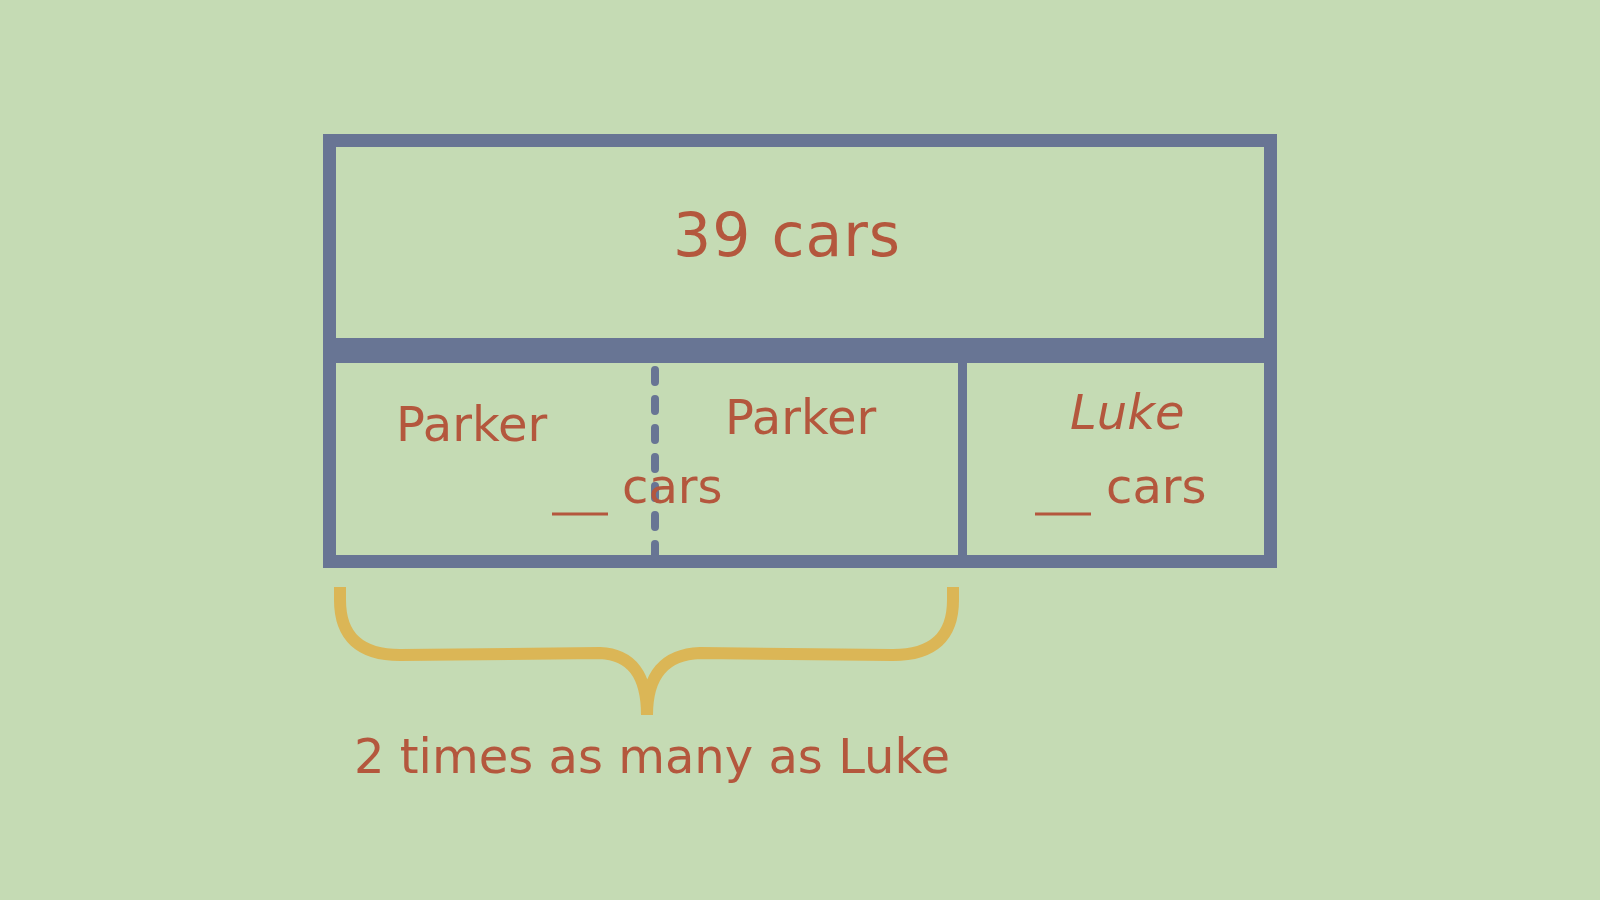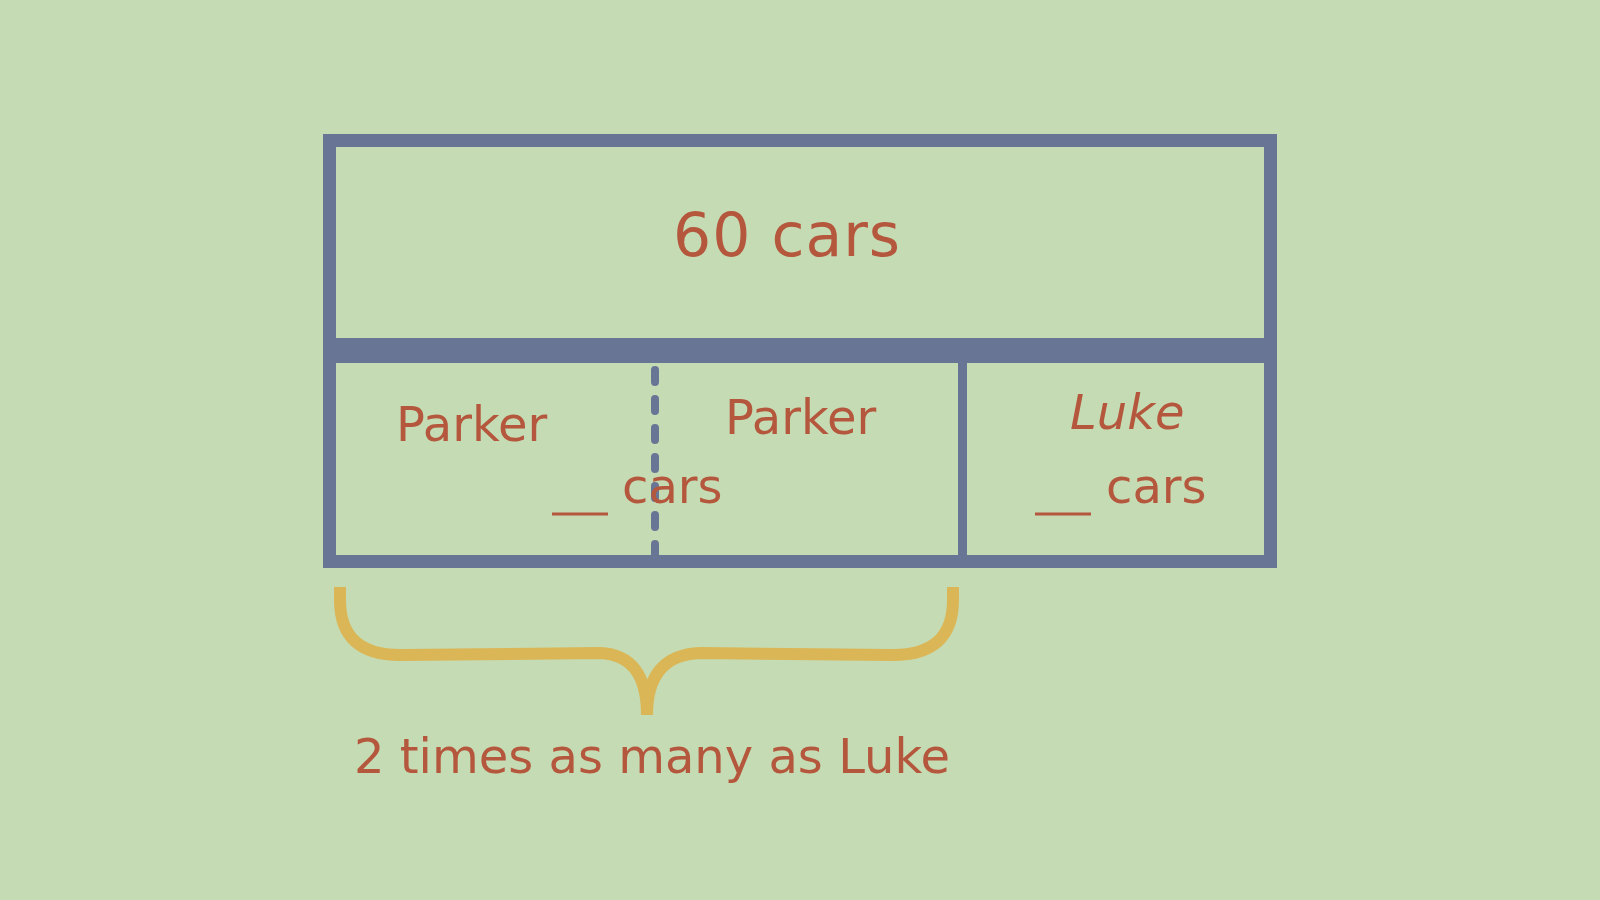--- a/index.html
+++ b/index.html
@@ -22,21 +22,21 @@
 
   <line x1="655" y1="370" x2="655" y2="556" stroke="#687594" stroke-width="8" stroke-linecap="round" stroke-dasharray="12 17"></line>
 
   <path d="M 340 587 L 340 600 Q 340 655 400 655 L 600 653 Q 647 655 647 715
            M 953 587 L 953 600 Q 953 655 893 655 L 700 653 Q 647 655 647 715" fill="none" stroke="#dbb656" stroke-width="12"></path>
 
   <line x1="552" y1="514" x2="608" y2="514" stroke="#b4573d" stroke-width="3"></line>
   <line x1="1035" y1="514" x2="1091" y2="514" stroke="#b4573d" stroke-width="3"></line>
 </svg>
 
-<div class="abs txt" style="left:673px; top:200px; font-size:60px; letter-spacing:1px;">60 cars</div>
+<div class="abs txt" style="left:673px; top:200px; font-size:60px; letter-spacing:1px;">39 cars</div>
 
 <div class="abs txt" style="left:396px; top:396px; font-size:48px;">Parker</div>
 <div class="abs txt" style="left:725px; top:389px; font-size:48px;">Parker</div>
 <div class="abs txt" style="left:622px; top:458px; font-size:48px;">cars</div>
 
 <div class="abs txt" style="left:1070px; top:384px; font-size:48px;font-style:italic;">Luke</div>
 <div class="abs txt" style="left:1106px; top:458px; font-size:48px;">cars</div>
 
 <div class="abs txt" style="left:354px; top:728px; font-size:48px;text-align:center;">2 times as many as Luke</div>
 

